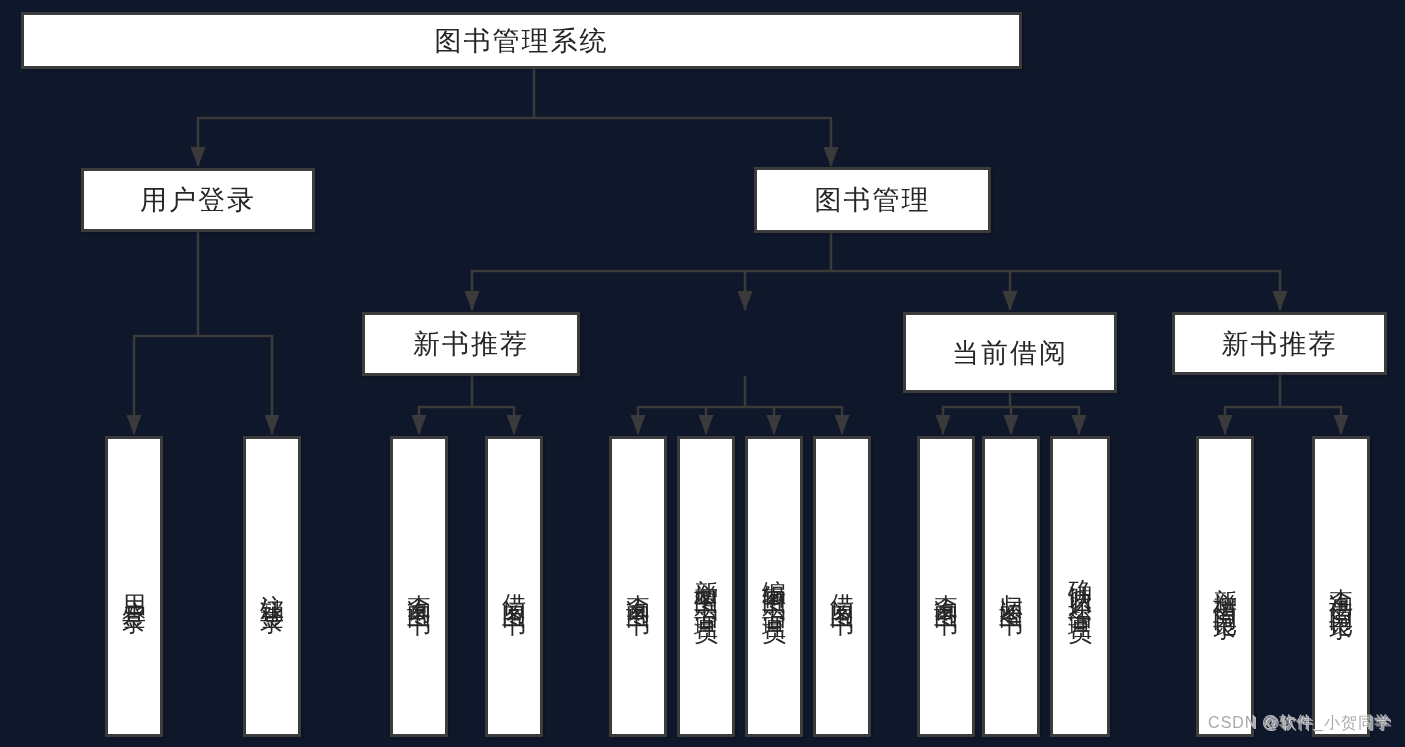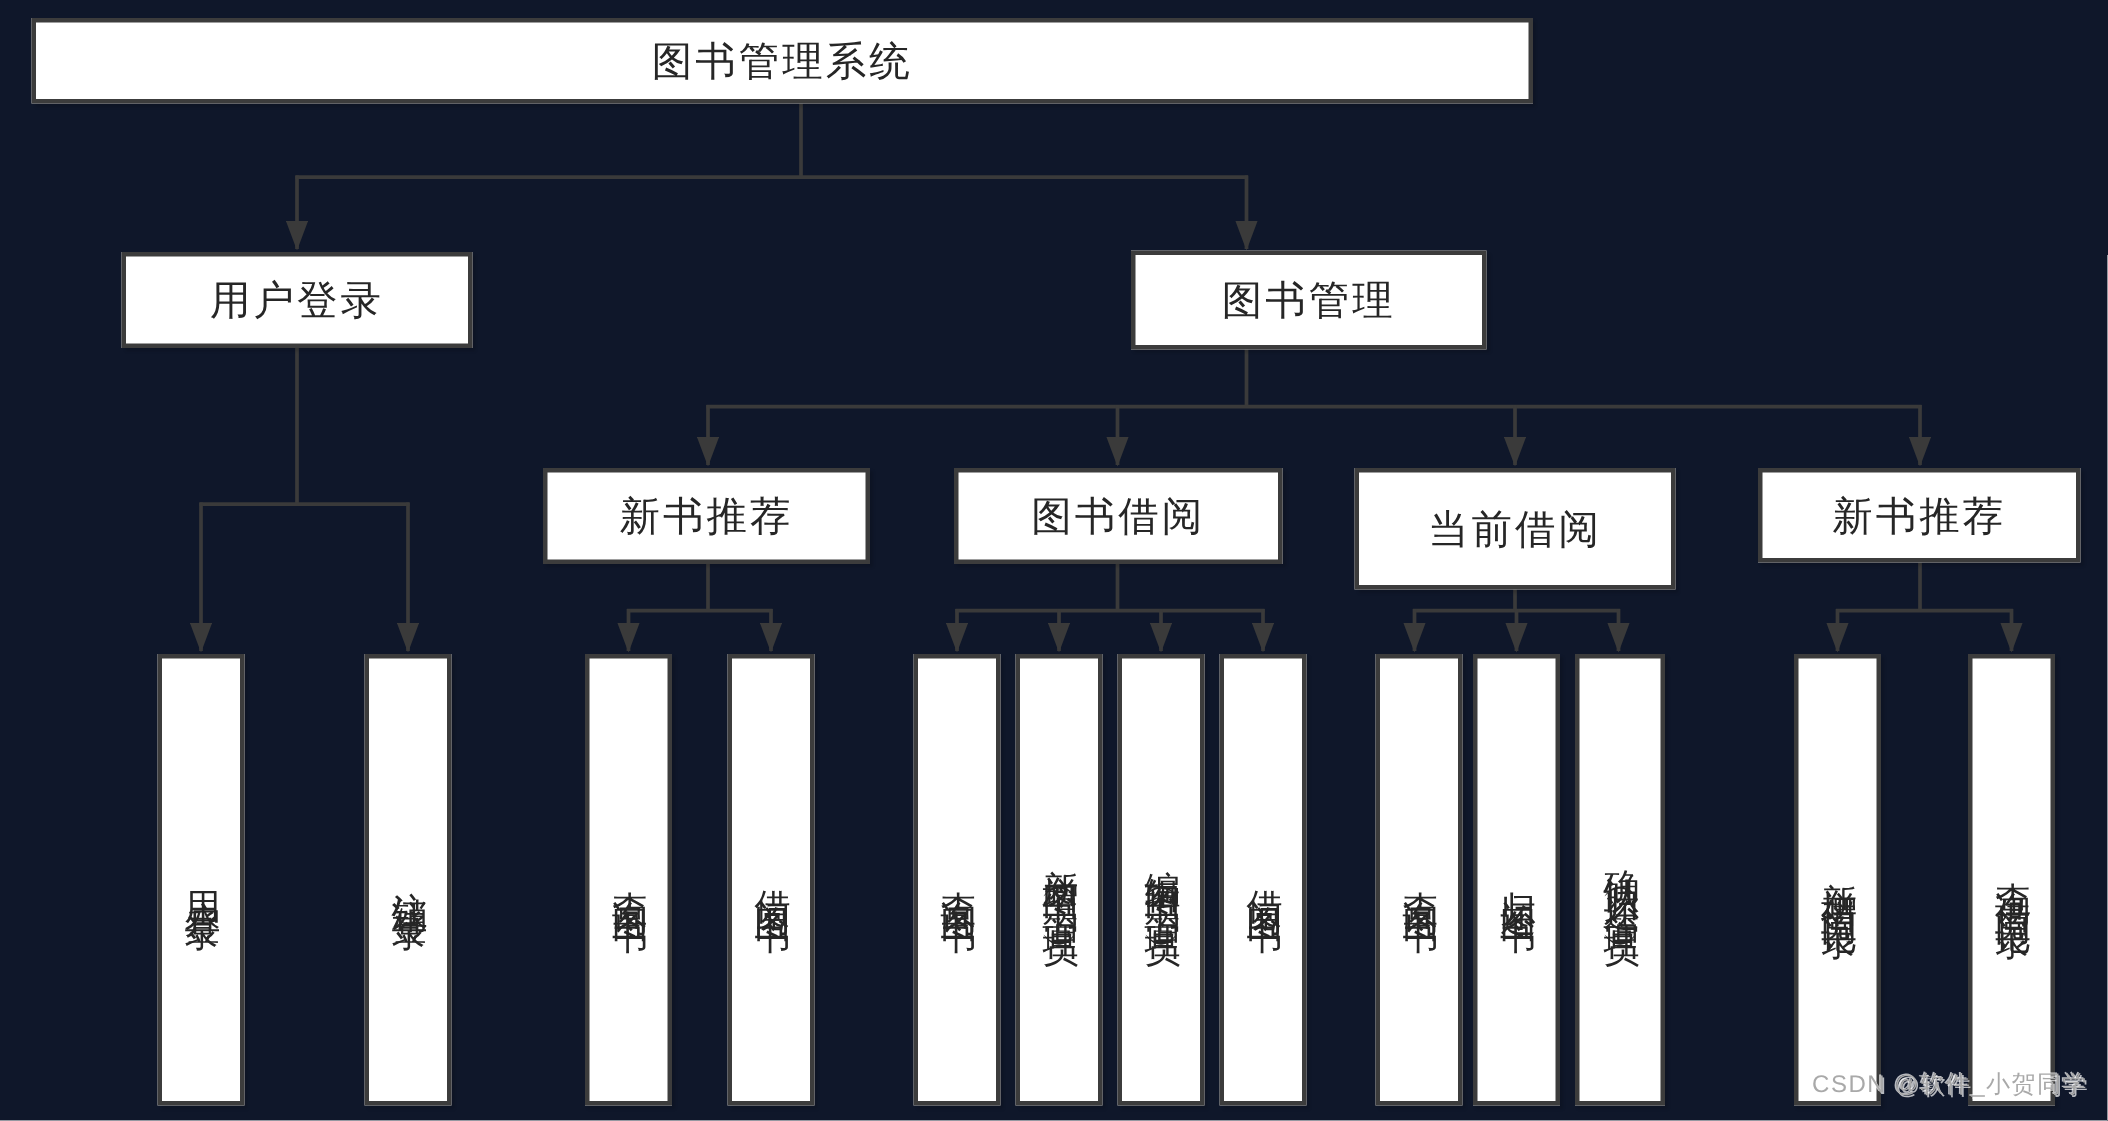--- a/index.html
+++ b/index.html
@@ -78,21 +78,20 @@
       <line x1="1341" y1="406" x2="1341" y2="434" marker-end="url(#arw)"></line>
     </g>
   </svg>
 
   <div class="box h" style="left:21px;top:12px;width:1001px;height:57px">图书管理系统</div>
 
   <div class="box h" style="left:81px;top:168px;width:234px;height:64px">用户登录</div>
   <div class="box h" style="left:754px;top:167px;width:237px;height:66px">图书管理</div>
 
   <div class="box h" style="left:362px;top:312px;width:218px;height:64px">新书推荐</div>
-  <div class="box h" style="left:636px;top:312px;width:219px;height:64px">图书借阅</div>
   <div class="box h" style="left:903px;top:312px;width:214px;height:81px">当前借阅</div>
   <div class="box h" style="left:1172px;top:312px;width:215px;height:63px">新书推荐</div>
 
   <div class="box v" style="left:105px;top:436px;width:58px;height:301px">用户登录</div>
   <div class="box v" style="left:243px;top:436px;width:58px;height:301px">注销登录</div>
 
   <div class="box v" style="left:390px;top:436px;width:58px;height:301px">查询图书</div>
   <div class="box v" style="left:485px;top:436px;width:58px;height:301px">借阅图书</div>
 
   <div class="box v" style="left:609px;top:436px;width:58px;height:301px">查询图书</div>

